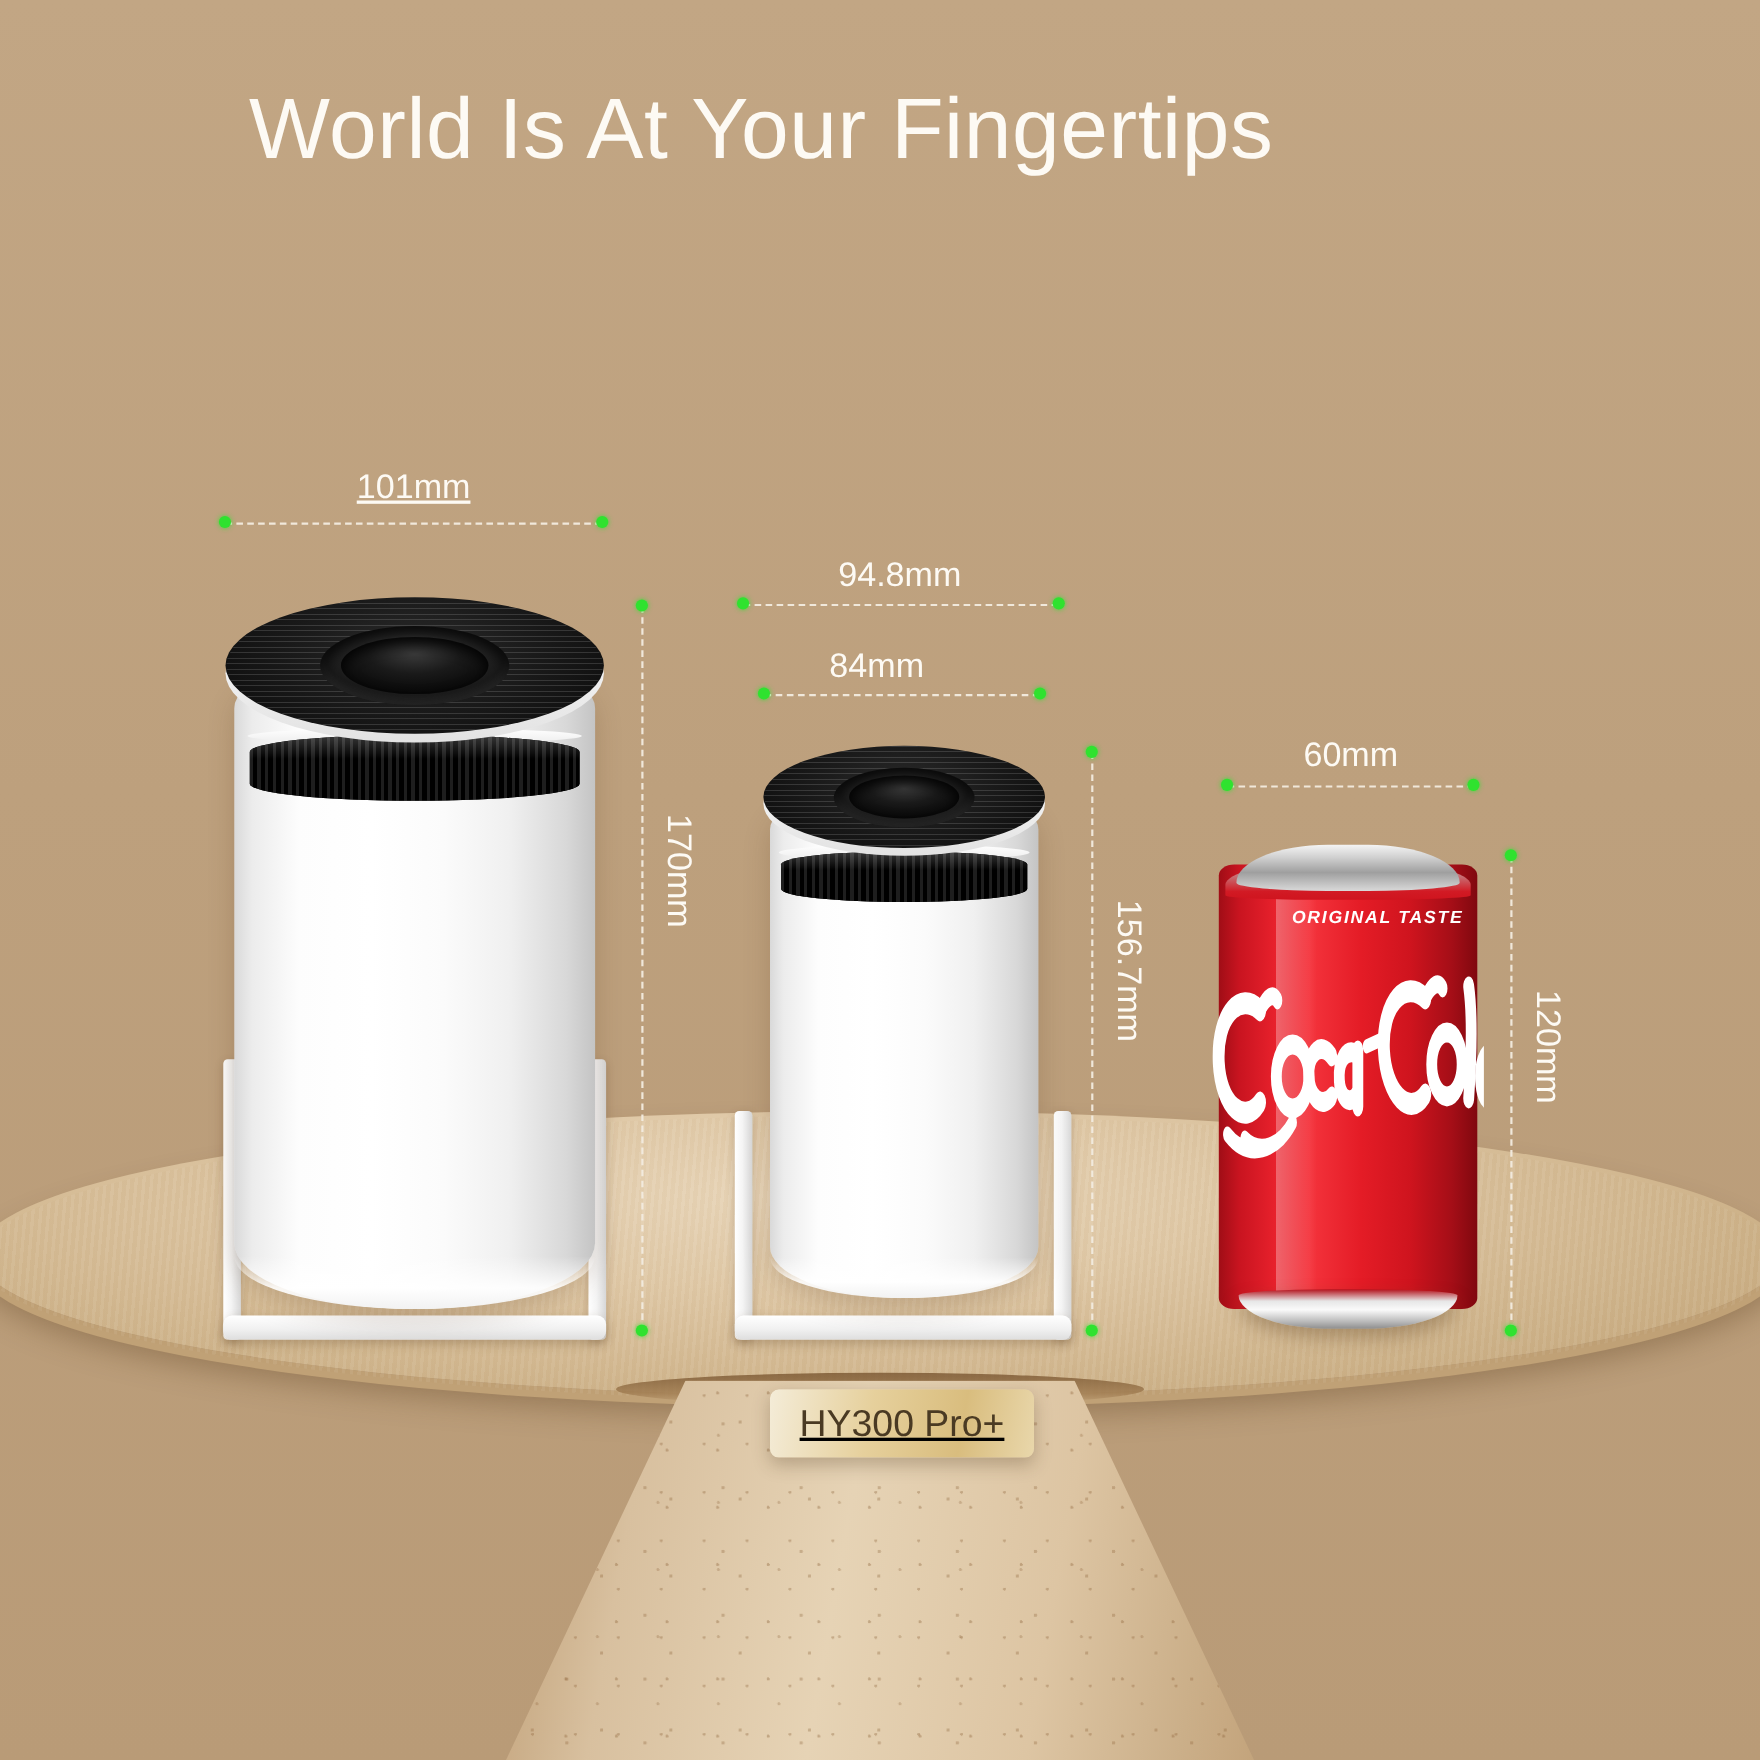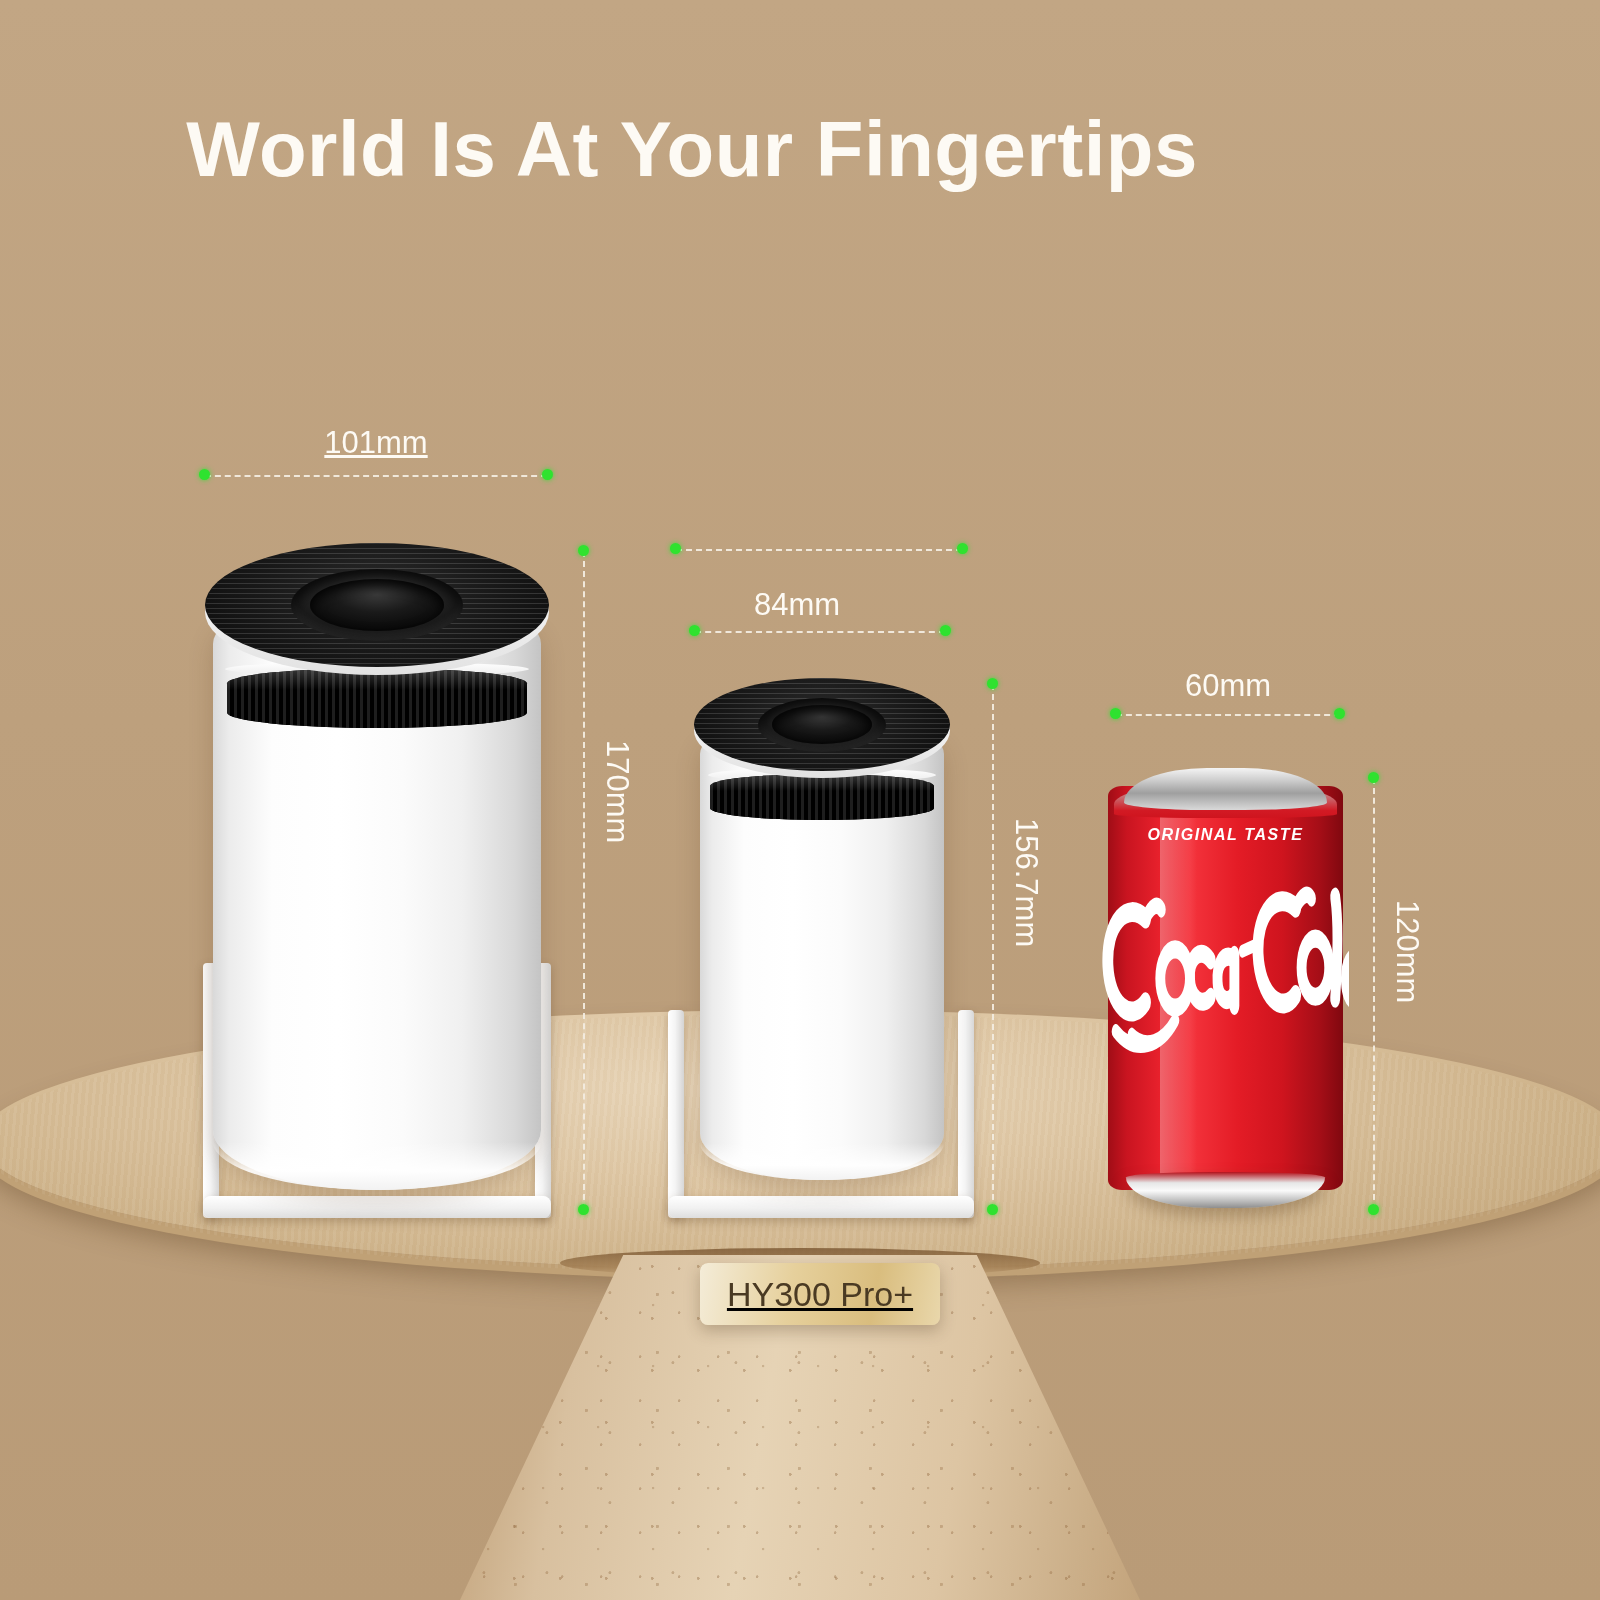--- a/index.html
+++ b/index.html
@@ -8,22 +8,22 @@
     background:#bda07d;
     font-family:"Liberation Sans", sans-serif;
     overflow:hidden;
     position:relative;
   }
   #stage{position:absolute;inset:0;width:1600px;height:1600px;overflow:hidden;
     background:linear-gradient(180deg,#c2a684 0%,#bda07d 45%,#b99b77 100%);}
 
   
   .title{
-    position:absolute;top:104px;left:0;width:1384px;text-align:center;
-    font-size:78px;font-weight:700;color:#fdfaf4;letter-spacing:.5px;
+    position:absolute;top:72px;left:0;width:1384px;text-align:center;
+    font-size:78px;font-weight:400;color:#fdfaf4;letter-spacing:.5px;
     white-space:nowrap;
   }
   .subtitle{
     position:absolute;top:208px;left:0;width:1600px;text-align:center;
     font-size:42px;font-weight:400;color:#fbf7f0;letter-spacing:.3px;
   }
 
   
   .table-top{
     position:absolute;left:-20px;top:1010px;width:1640px;height:260px;
@@ -174,20 +174,21 @@
   .can-bottom{
     position:absolute;left:18px;bottom:0;width:calc(100% - 36px);height:36px;
     border-radius:50%/ 18% 18% 100% 100%;
     background:linear-gradient(180deg,#b3111b 0%, #e6e6e6 30%, #fafafa 52%, #b9b9b9 82%, #8e8e8e 100%);
     box-shadow:0 8px 16px rgba(90,60,30,.35);
   }
   .orig-taste{
     position:absolute;left:0;top:58px;width:100%;text-align:center;
     color:#fff;font-size:16px;font-weight:700;font-style:italic;
     letter-spacing:1.6px;
+    padding-left:27px;
   }
   .coke-script{
     position:absolute;left:-6px;top:96px;width:calc(100% + 12px);height:200px;
   }
   .coke-script svg{width:100%;height:100%;display:block;}
 
   
   .dot{
     position:absolute;width:11px;height:11px;border-radius:50%;
     background:#2fe22f;box-shadow:0 0 5px rgba(47,226,47,.85);
@@ -330,20 +331,21 @@
   <div class="dim-h" style="left:200px;top:425px;width:352px;text-decoration:underline;">101mm</div>
   <div class="hline" style="left:205px;top:475px;width:342px;"></div>
   <div class="dot" style="left:199px;top:469px;"></div>
   <div class="dot" style="left:542px;top:469px;"></div>
 
   <div class="vline" style="left:583px;top:551px;height:659px;"></div>
   <div class="dot" style="left:578px;top:545px;"></div>
   <div class="dot" style="left:578px;top:1204px;"></div>
   <div class="dim-v" style="left:635px;top:740px;">170mm</div>
 
+  <div class="dim-h" style="left:668px;top:505px;width:300px;">94.8mm</div>
   <div class="hline" style="left:676px;top:549px;width:286px;"></div>
   <div class="dot" style="left:670px;top:543px;"></div>
   <div class="dot" style="left:957px;top:543px;"></div>
 
   <div class="dim-h" style="left:664px;top:587px;width:266px;">84mm</div>
   <div class="hline" style="left:695px;top:631px;width:250px;"></div>
   <div class="dot" style="left:689px;top:625px;"></div>
   <div class="dot" style="left:940px;top:625px;"></div>
 
   <div class="vline" style="left:992px;top:684px;height:526px;"></div>

